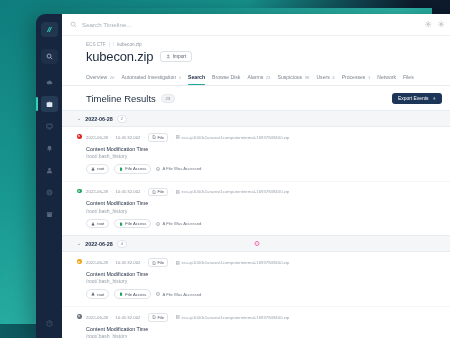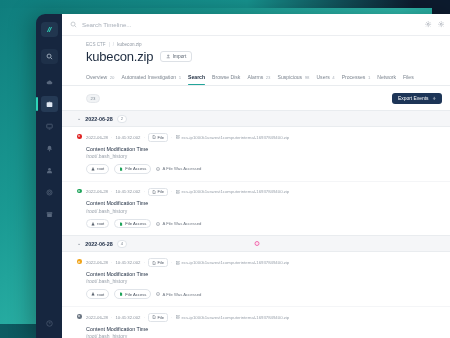--- a/index.html
+++ b/index.html
@@ -383,20 +383,21 @@
         <div class="tab">
           <span>Network</span>
         </div>
         <div class="tab">
           <span>Files</span>
         </div>
       </div>
 
     <div class="res-head">
       <div class="res-left">
+        <div class="res-title">Timeline Results</div>
         <div class="pill-count">23</div>
       </div>
       <div class="btn-export">
         <span>Export Events</span>
         <span>
           <svg width="4.5" height="4.5" viewBox="0 0 16 16" fill="none" stroke="#ffffff" stroke-width="1.8">
               <path d="M8 3v9M4.5 8.5 8 12l3.5-3.5"></path>
             </svg>
         </span>
       </div>

